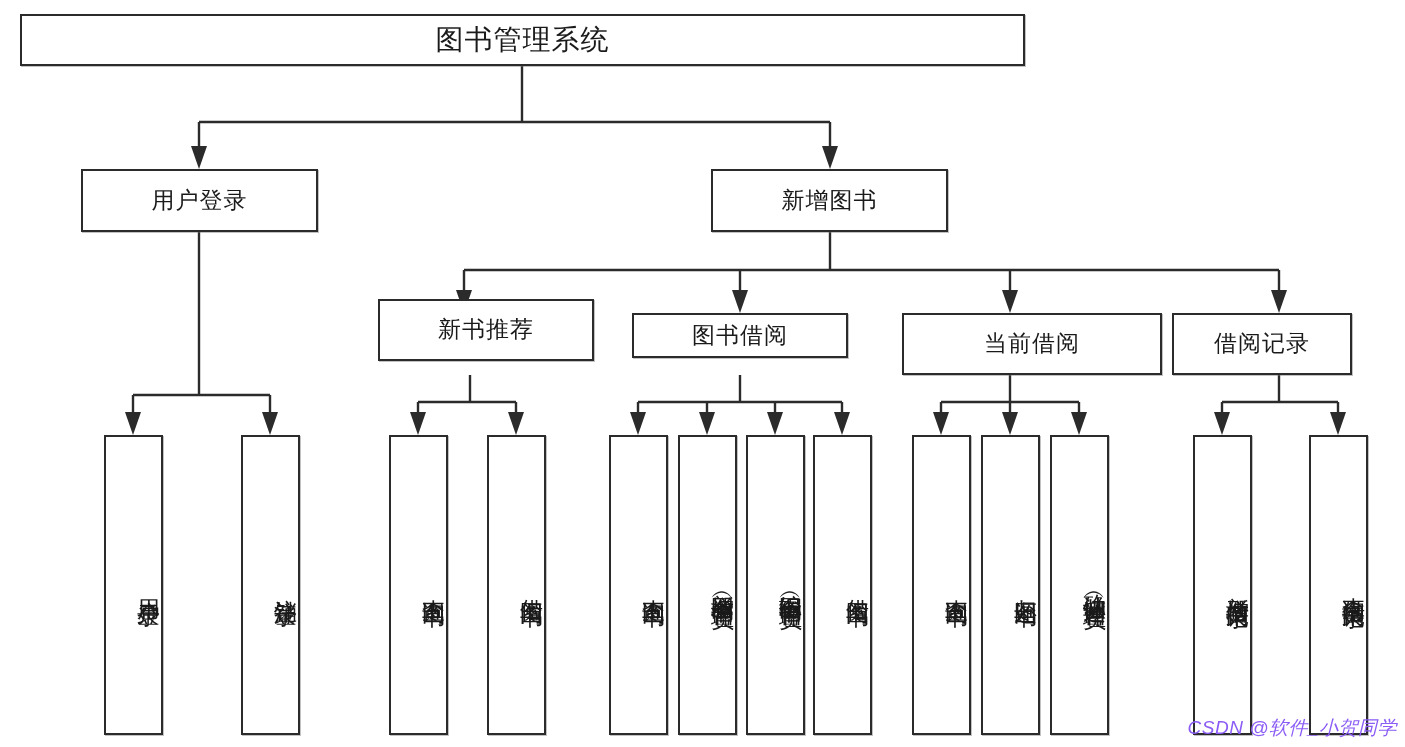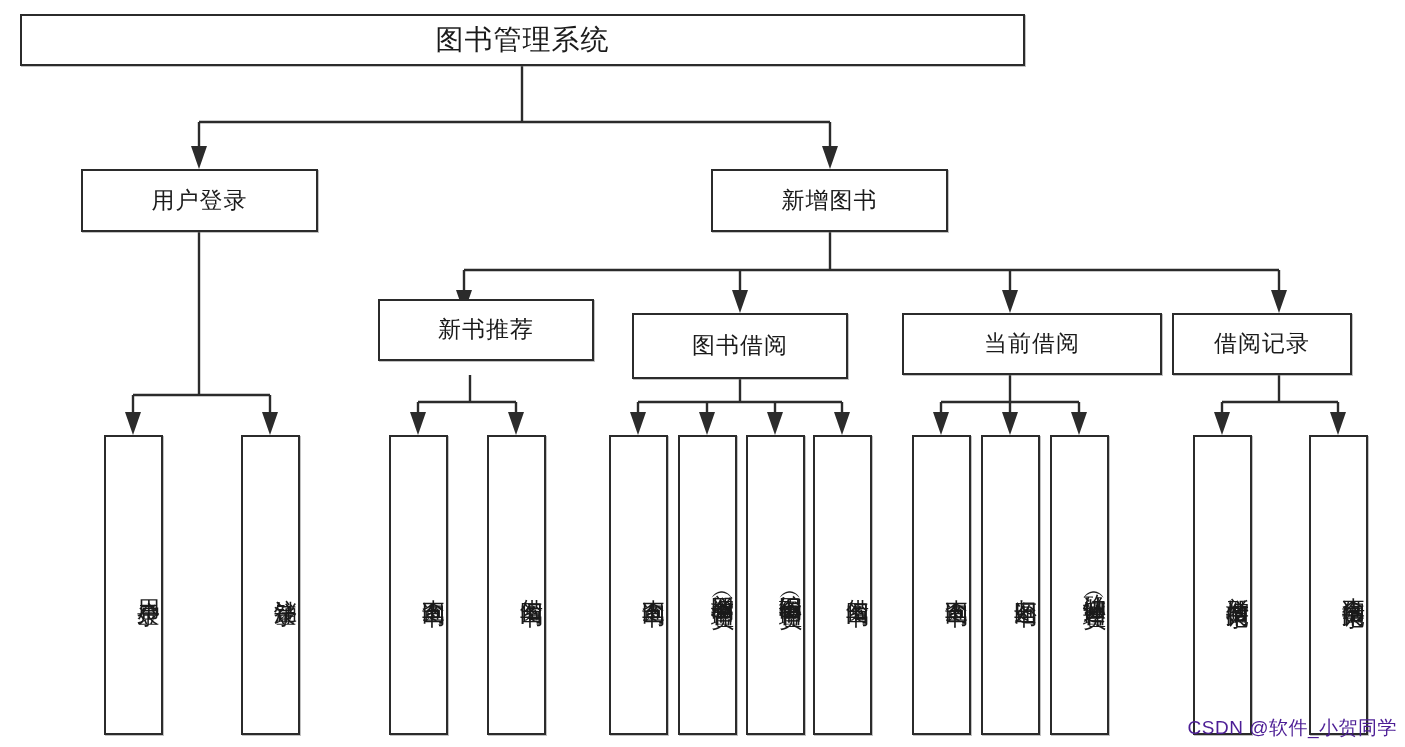--- a/index.html
+++ b/index.html
@@ -63,23 +63,24 @@
   svg.wires path, svg.wires line {
     stroke: #2b2b2b;
     stroke-width: 2.4;
     fill: none;
   }
   .watermark {
     position: absolute;
     right: 8px;
     bottom: 6px;
     font-size: 19px;
-    color: #4c1d95;
+    color: #8b5cf6;
     white-space: nowrap;
     letter-spacing: 0.5px;
+    font-style: italic;
   }
 </style>
 </head>
 <body>
 
 <div id="canvas">
 
   <svg class="wires" viewBox="0 0 1405 747">
 
     <line x1="522" y1="66" x2="522" y2="122"></line>
@@ -150,21 +151,21 @@
   <div class="node horizontal" style="left:81px; top:169px; width:237px; height:63px;">
     <span>用户登录</span>
   </div>
   <div class="node horizontal" style="left:711px; top:169px; width:237px; height:63px;">
     <span>新增图书</span>
   </div>
 
   <div class="node horizontal" style="left:362px; top:299px; width:216px; height:62px;margin-left:16px;">
     <span>新书推荐</span>
   </div>
-  <div class="node horizontal" style="left:632px; top:313px; width:216px; height:66px;">
+  <div class="node horizontal" style="left:632px; top:313px; width:216px; height:45px;">
     <span>图书借阅</span>
   </div>
   <div class="node horizontal" style="left:902px; top:313px; width:260px; height:62px;">
     <span>当前借阅</span>
   </div>
   <div class="node horizontal" style="left:1172px; top:313px; width:180px; height:62px;">
     <span>借阅记录</span>
   </div>
 
   <div class="node leaf" style="left:104px; top:435px; width:59px; height:300px;">

